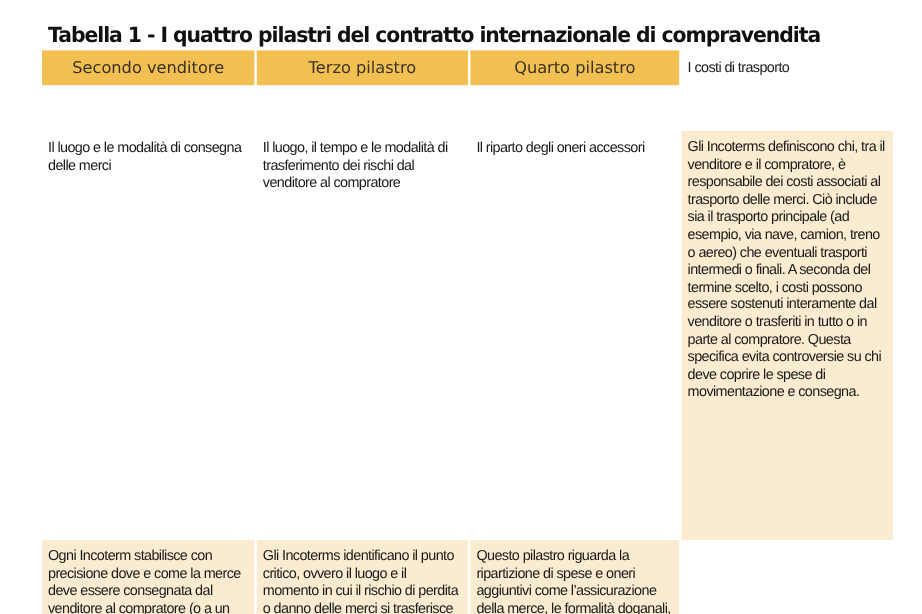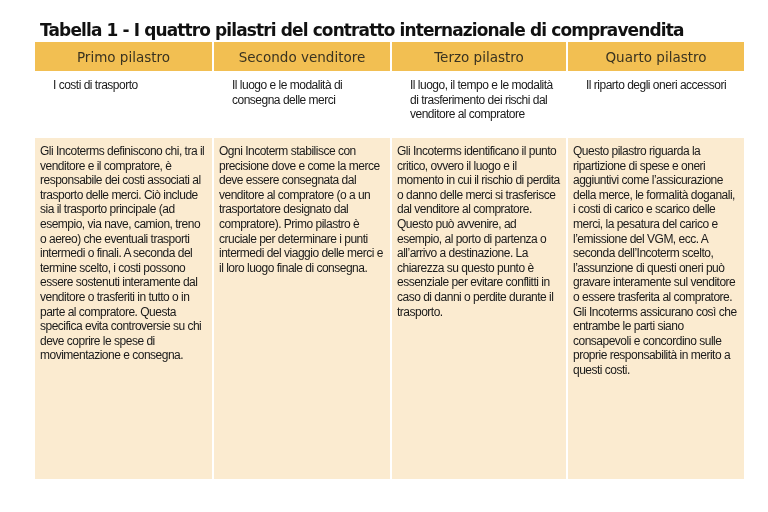--- a/index.html
+++ b/index.html
@@ -1,31 +1,30 @@
 <!DOCTYPE html>
 <html><head>
 <meta charset="utf-8">
 <style>
   html, body { margin:0; padding:0; background:#ffffff; }
   body { width:768px; height:512px; position:relative; overflow:hidden; font-family:"Liberation Sans", sans-serif; }
   .title { position:absolute; left:40px; top:20px; font-family:"DejaVu Sans", sans-serif; font-weight:bold; font-size:17.5px; letter-spacing:-0.9px; color:#111; white-space:nowrap; transform:scaleX(0.97); transform-origin:left; }
   .grid { position:absolute; left:35px; top:42px; width:708px; display:grid; grid-template-columns:177px 176px 174px 176px; column-gap:2px; }
   .hcell { background:#f2bf52; height:29px; display:flex; align-items:center; justify-content:center; font-family:"DejaVu Sans", sans-serif; font-size:13.5px; color:#3a3320; font-weight:normal; }
-  .sub { height:60px; padding:7px 5px 0 5px; font-family:"Liberation Sans Narrow","Liberation Sans", sans-serif; font-size:12.5px; line-height:14.5px; color:#1a1a1a; transform-origin:left top;margin-left:13px; }
+  .sub { height:60px; padding:7px 5px 0 5px; font-family:"Liberation Sans Narrow","Liberation Sans", sans-serif; font-size:12.5px; line-height:14.5px; color:#1a1a1a; transform-origin:left top; }
   .body { background:#fbebd0; height:335px; padding:6px 5px 0 5px; font-family:Liberation Sans, sans-serif; font-size:12.4px; line-height:14.6px; color:#1a1a1a; }
   .narrow { display:block; letter-spacing:-0.45px; font-stretch:condensed; }
   .sq { font-size:12px; letter-spacing:-0.5px; }
 </style>
 </head>
 <body>
 
 <div class="title">Tabella 1 - I quattro pilastri del contratto internazionale  di compravendita</div>
 
 <div class="grid">
-  <div class="hcell">Primo pilastro</div>
   <div class="hcell">Secondo venditore</div>
   <div class="hcell">Terzo pilastro</div>
   <div class="hcell">Quarto pilastro</div>
 
   <div class="sub">
       <span class="narrow sq">I costi di trasporto</span>
     </div>
   <div class="sub">
       <span class="narrow sq">Il luogo e le modalità di consegna delle merci</span>
     </div>

